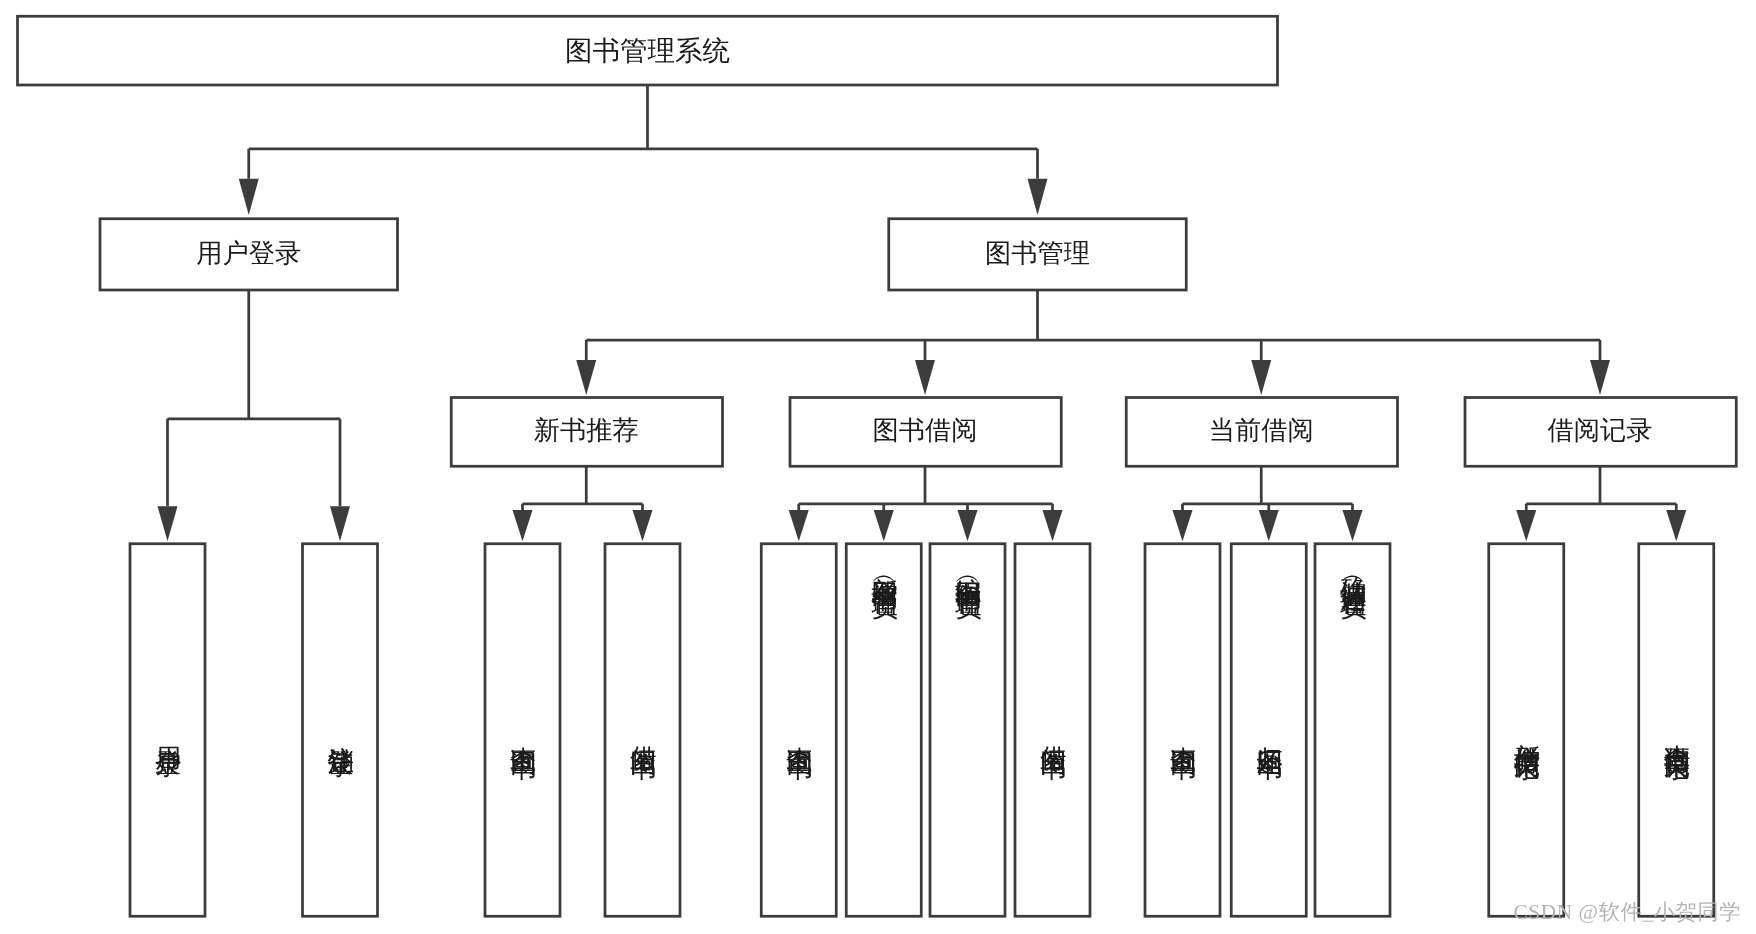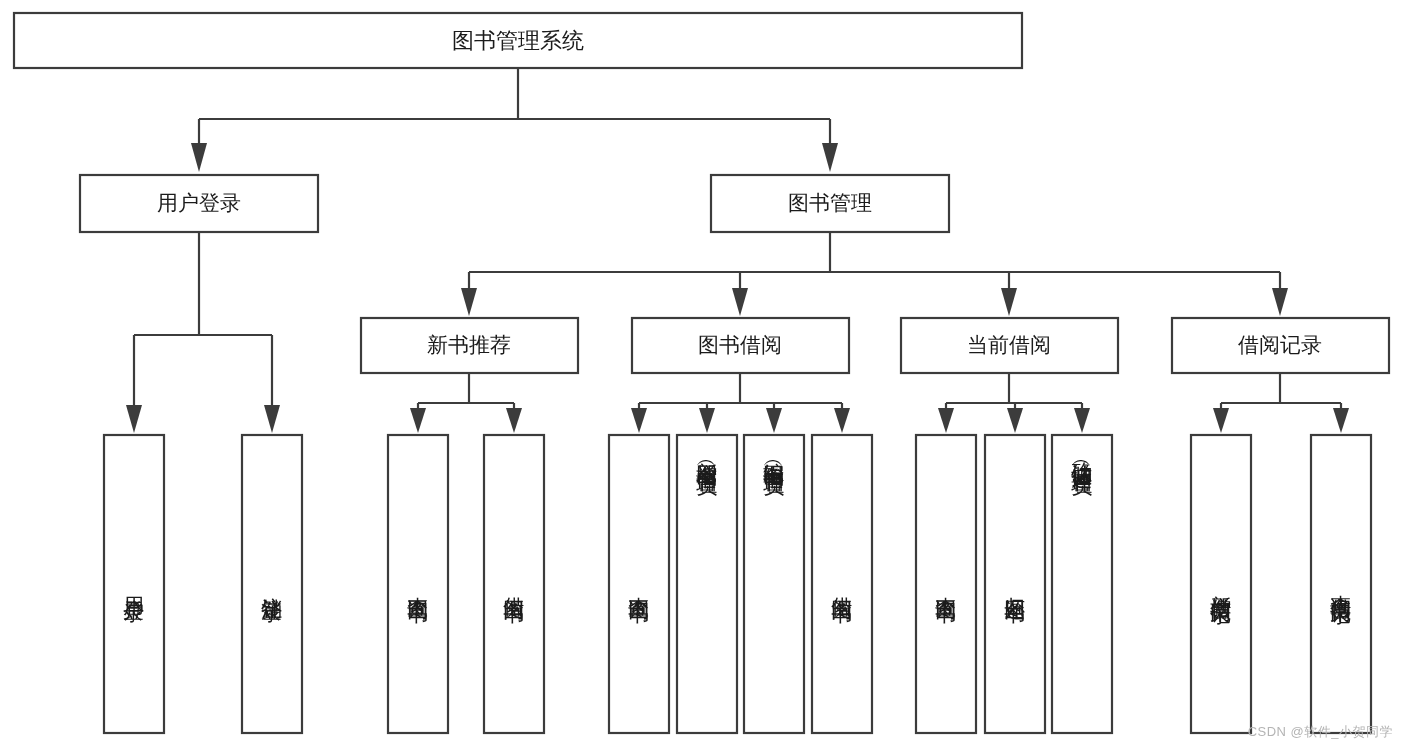--- a/index.html
+++ b/index.html
@@ -72,22 +72,22 @@
     line-height: 1.02;
     letter-spacing: 2px;
     color: #1b1b1b;
     white-space: nowrap;
     text-align: center;
   }
   .watermark {
     position: absolute;
     right: 12px;
     bottom: 6px;
-    font-family: Liberation Sans, sans-serif;
-    font-size: 13px;
+    font-family: Liberation Serif, serif;
+    font-size: 17px;
     color: #b4b4b4;
     letter-spacing: 0.5px;
     user-select: none;
   }
 </style>
 </head>
 <body>
 
 <div id="diagram-root">
 

